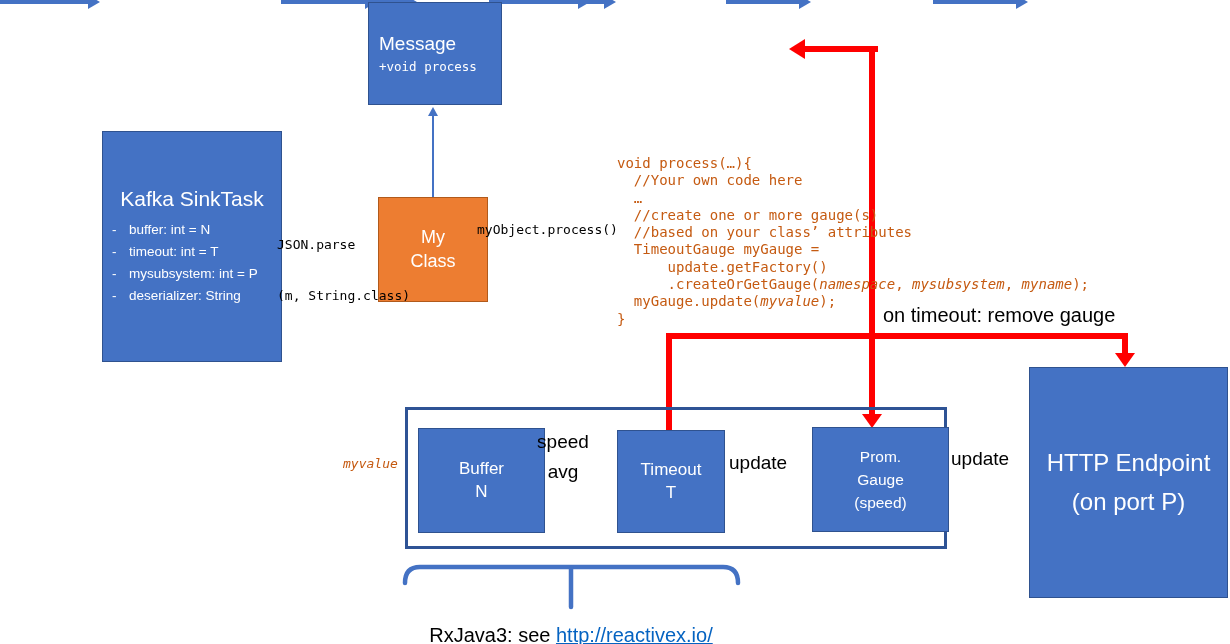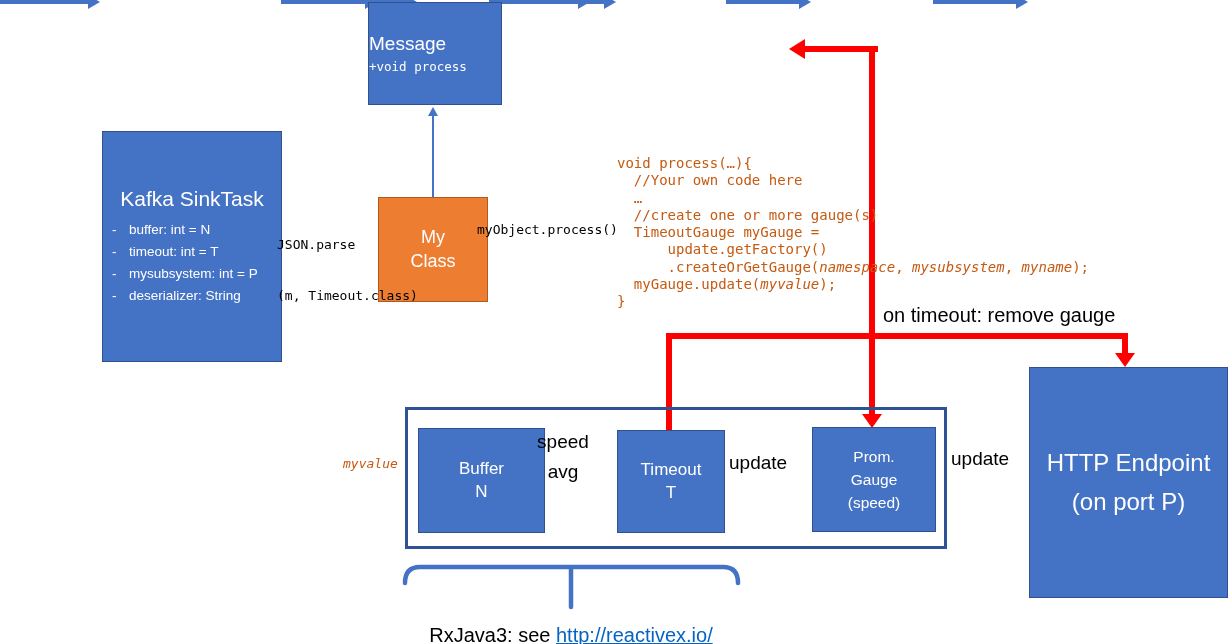--- a/index.html
+++ b/index.html
@@ -10,21 +10,21 @@
   html,body{margin:0;padding:0;background:#fff;}
   .stage{position:relative;width:1230px;height:644px;background:#fff;overflow:hidden;
          font-family:"Liberation Sans",sans-serif;color:var(--text-black);}
   .box{position:absolute;background:var(--box-fill);border:1.5px solid var(--box-border);
        color:#fff;display:flex;flex-direction:column;align-items:center;justify-content:center;
        text-align:center;box-sizing:border-box;}
   .mono{font-family:"DejaVu Sans Mono","Liberation Mono",monospace;}
   
   .uml-title{font-size:19px;}
   .uml-method{font-size:12.5px;margin-top:4px;}
-  .msg-box{align-items:flex-start;text-align:left;}
+  .msg-box{align-items:flex-start;padding-left:10px;text-align:left;}
   
   .kafka-title{font-size:21px;margin-bottom:8px;}
   .kafka-row{display:flex;width:100%;font-size:13.5px;line-height:22px;text-align:left;}
   .kafka-dash{width:26px;padding-left:9px;box-sizing:border-box;}
   
   .pipeline{position:absolute;border:3px solid var(--container-border);box-sizing:border-box;background:transparent;}
   
   .harrow{position:absolute;height:4px;background:var(--arrow-blue);}
   .harrow::after{content:"";position:absolute;right:-12px;top:-5px;width:0;height:0;
     border-left:12px solid var(--arrow-blue);border-top:7px solid transparent;border-bottom:7px solid transparent;}
@@ -107,42 +107,43 @@
   <div class="box" style="left:418px;top:428px;width:127px;height:105px;font-size:17px;line-height:1.35;">
     <div>Buffer</div>
     <div>N</div>
   </div>
 
   <div class="box" style="left:617px;top:430px;width:108px;height:103px;font-size:17px;line-height:1.35;">
     <div>Timeout</div>
     <div>T</div>
   </div>
 
-  <div class="box" style="left:812px;top:427px;width:124px;height:105px;font-size:15.5px;line-height:1.5;">
+  <div class="box" style="left:812px;top:427px;width:137px;height:105px;font-size:15.5px;line-height:1.5;">
     <div>Prom.</div>
     <div>Gauge</div>
     <div>(speed)</div>
   </div>
 
   <div class="box" style="left:1029px;top:367px;width:199px;height:231px;font-size:24px;line-height:1.6;">
     <div>HTTP Endpoint</div>
     <div>(on port P)</div>
   </div>
 
   <div class="mlabel mono" style="left:277px;top:202px;">
     <div>JSON.parse</div>
-    <div>(m, Timeout.class)</div>
+    <div>(m, String.class)</div>
   </div>
   <div class="mlabel mono" style="left:477px;top:221px;">myObject.process()</div>
 
   <div class="code mono" style="left:617px;top:155px;">
     <div class="cl"><span>void process(…){</span></div>
     <div class="cl"><span>  //Your own code here</span></div>
     <div class="cl"><span>  …</span></div>
     <div class="cl"><span>  //create one or more gauge(s)</span></div>
+    <div class="cl"><span>  //based on your class’ attributes</span></div>
     <div class="cl"><span>  TimeoutGauge myGauge =</span></div>
     <div class="cl"><span>      update.getFactory()</span></div>
     <div class="cl"><span>      .createOrGetGauge(</span><span class="it">namespace</span><span>, </span><span class="it">mysubsystem</span><span>, </span><span class="it">myname</span><span>);</span></div>
     <div class="cl"><span>  myGauge.update(</span><span class="it">myvalue</span><span>);</span></div>
     <div class="cl"><span>}</span></div>
   </div>
 
   <div class="blabel" style="left:883px;top:304px;font-size:20px;">on timeout: remove gauge</div>
   <div class="blabel" style="left:527px;top:427px;width:72px;text-align:center;line-height:30px;">
     <div>speed</div>

